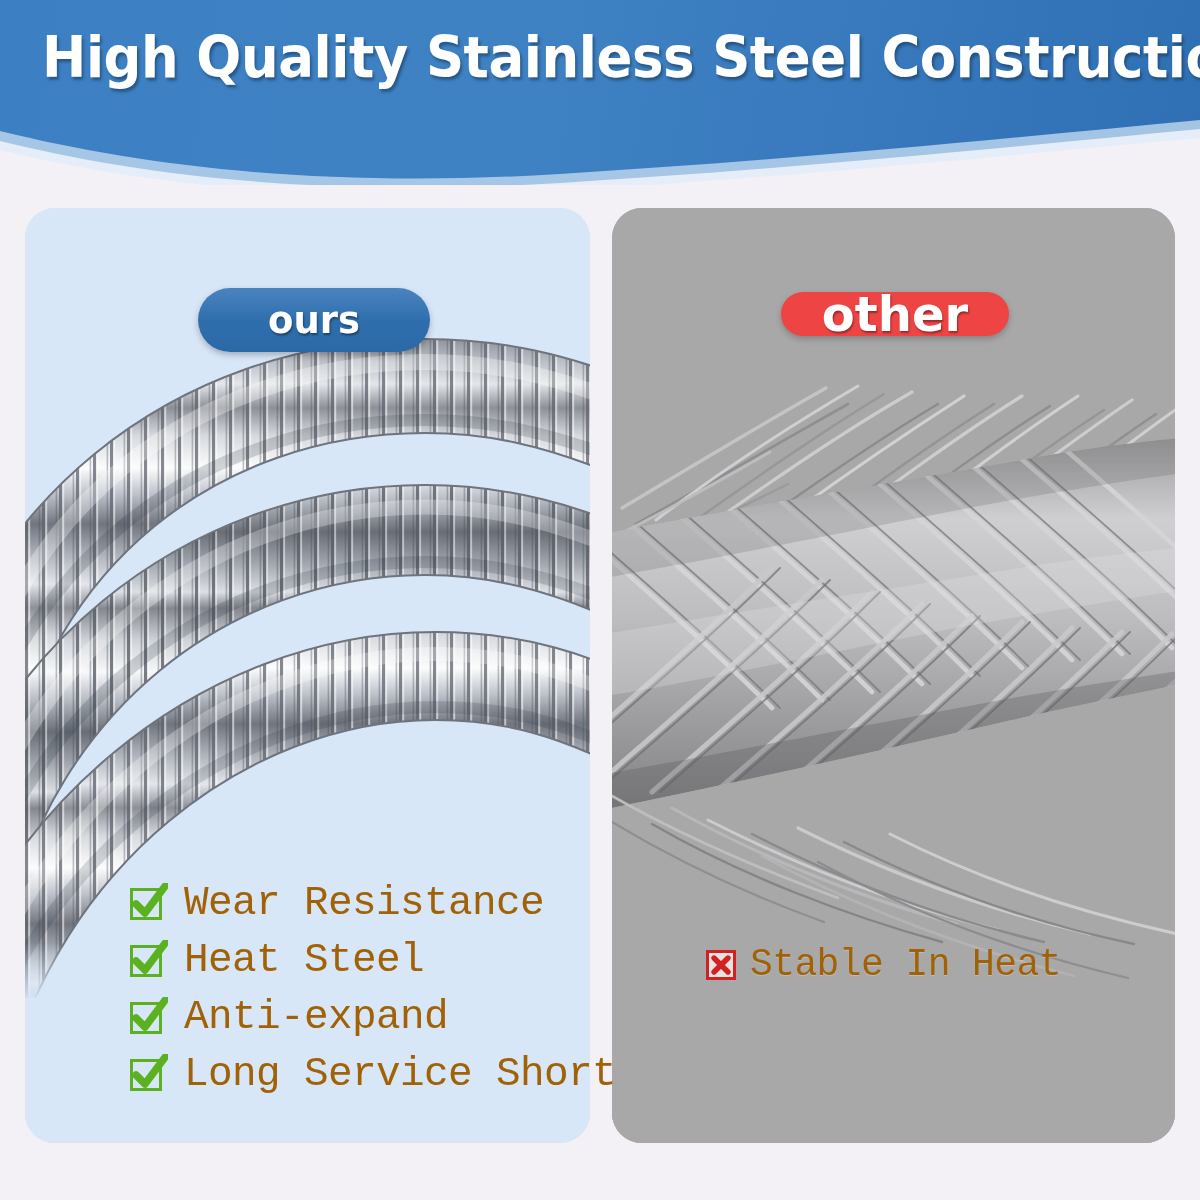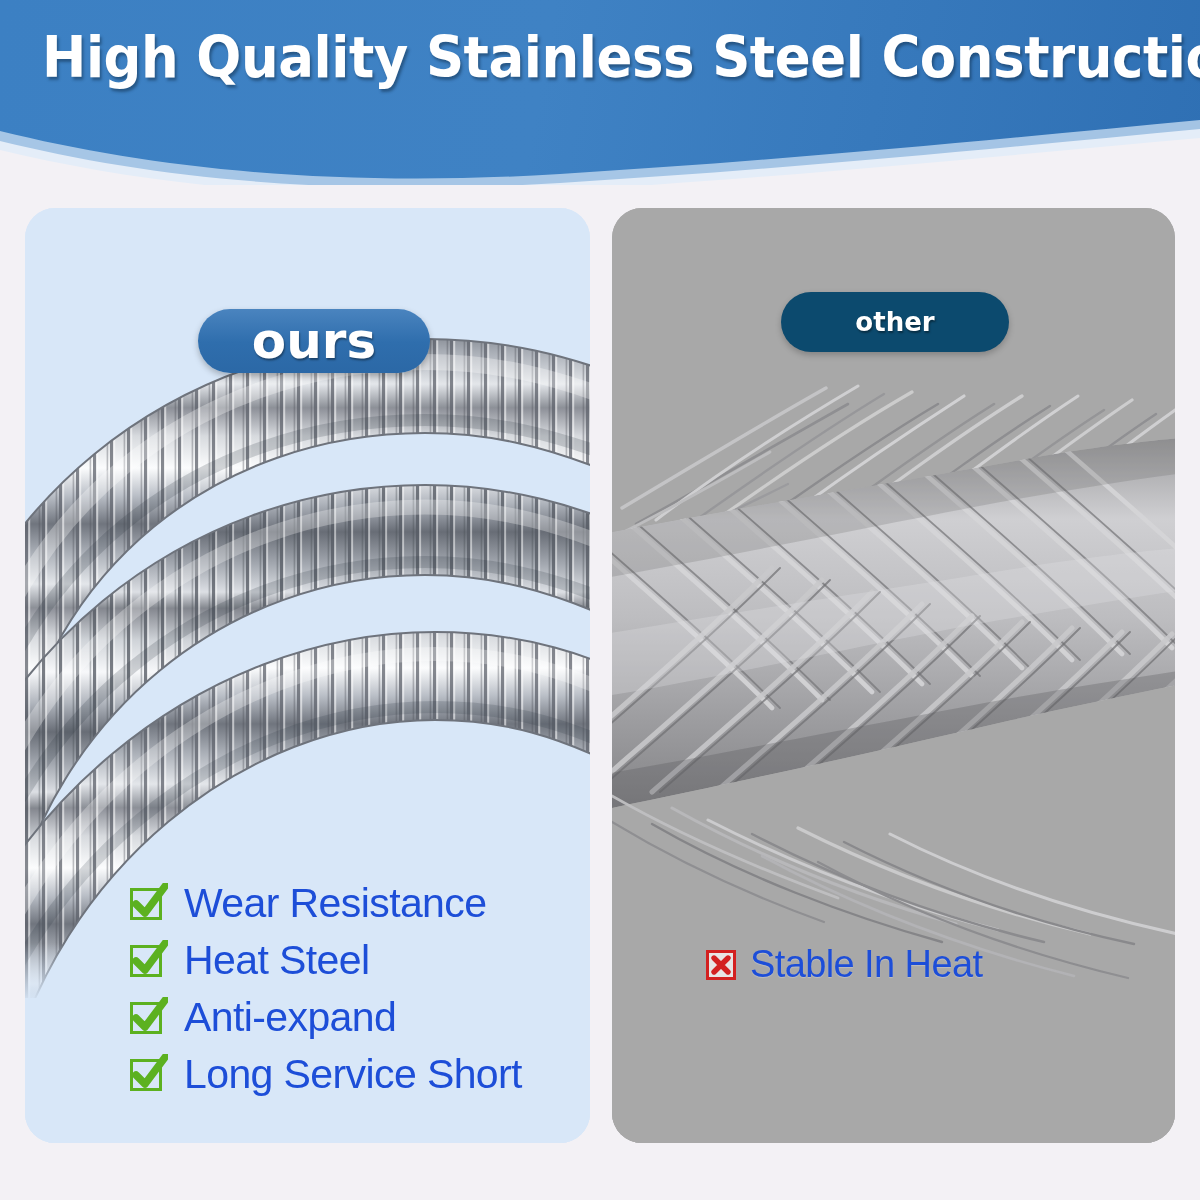--- a/index.html
+++ b/index.html
@@ -58,29 +58,28 @@
     display:flex;align-items:center;justify-content:center;
     border-radius:999px;
     color:#ffffff;
     font-weight:700;
     font-family:"DejaVu Sans","Liberation Sans",sans-serif;
     text-shadow:1px 2px 2px rgba(0,0,0,.38);
     z-index:5;
   }
   .badge-ours{
     left:198px;top:288px;width:232px;height:64px;
-    font-size:50px;
+    font-size:37px;
     background:linear-gradient(180deg,#4a84bf 0%,#2f6ead 52%,#2b68a6 100%);
     box-shadow:0 3px 6px rgba(0,0,0,.25);
-    margin-top:21px;
   }
   .badge-other{
-    left:781px;top:292px;width:228px;height:60px;
-    font-size:26px;
-    background:#0c4a6e;
+    left:781px;top:292px;width:228px;height:44px;
+    font-size:48px;
+    background:#ef4444;
     box-shadow:0 3px 6px rgba(0,0,0,.22);
   }
 
   
   .art{position:absolute;left:0;top:0;}
 
   
   .flist{position:absolute;z-index:6;}
   .flist-left{left:128px;top:881px;}
   .flist-right{left:706px;top:944px;}
@@ -93,26 +92,26 @@
 
   .fico{
     flex:0 0 auto;
     width:40px;height:40px;
     margin-right:16px;
     display:block;
   }
   .flist-right .fico{width:30px;height:30px;margin-right:14px;}
 
   .flabel{
-    color:#1d4ed8;
+    color:#a16207;
     font-size:41px;
     line-height:44px;
     font-weight:400;
     white-space:nowrap;
-    font-family:Liberation Sans, sans-serif;
+    font-family:Liberation Mono, monospace;
     letter-spacing:-0.6px;
   }
   .flist-right .flabel{
     font-size:38px;line-height:41px;
     text-shadow:0 1px 1px rgba(255,255,255,.25);
   }
 </style>
 </head>
 <body>
 

